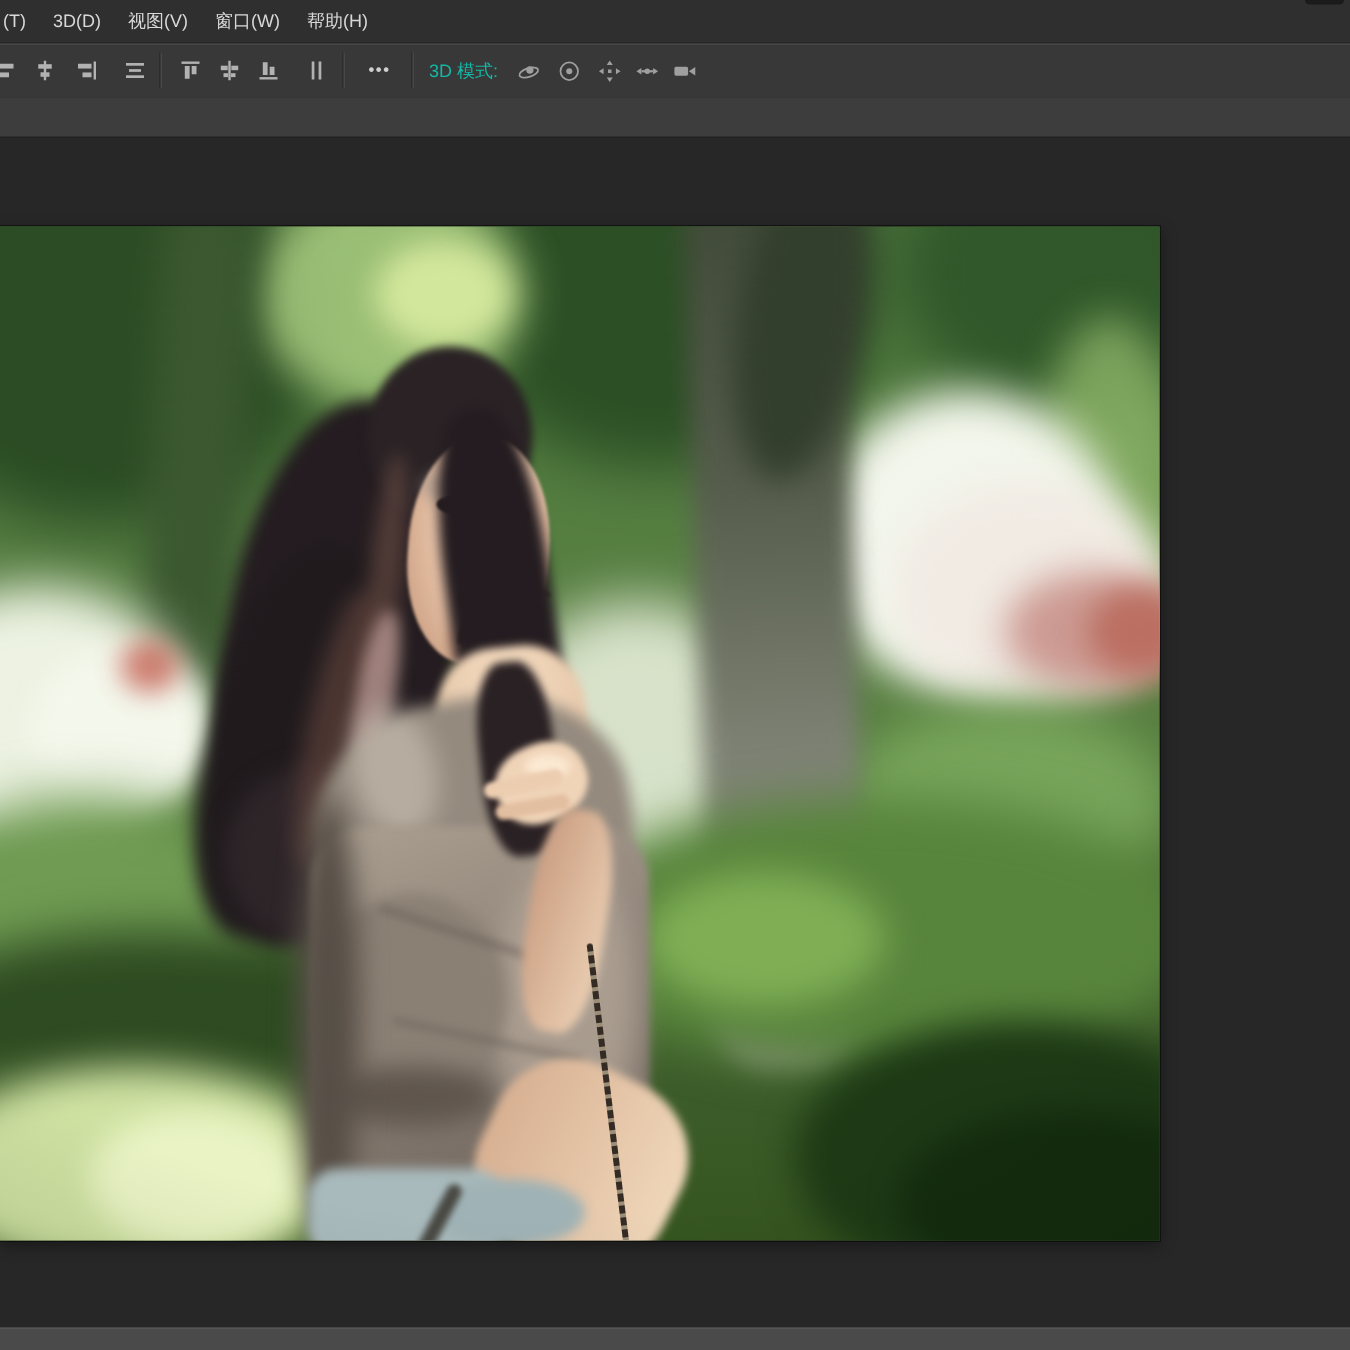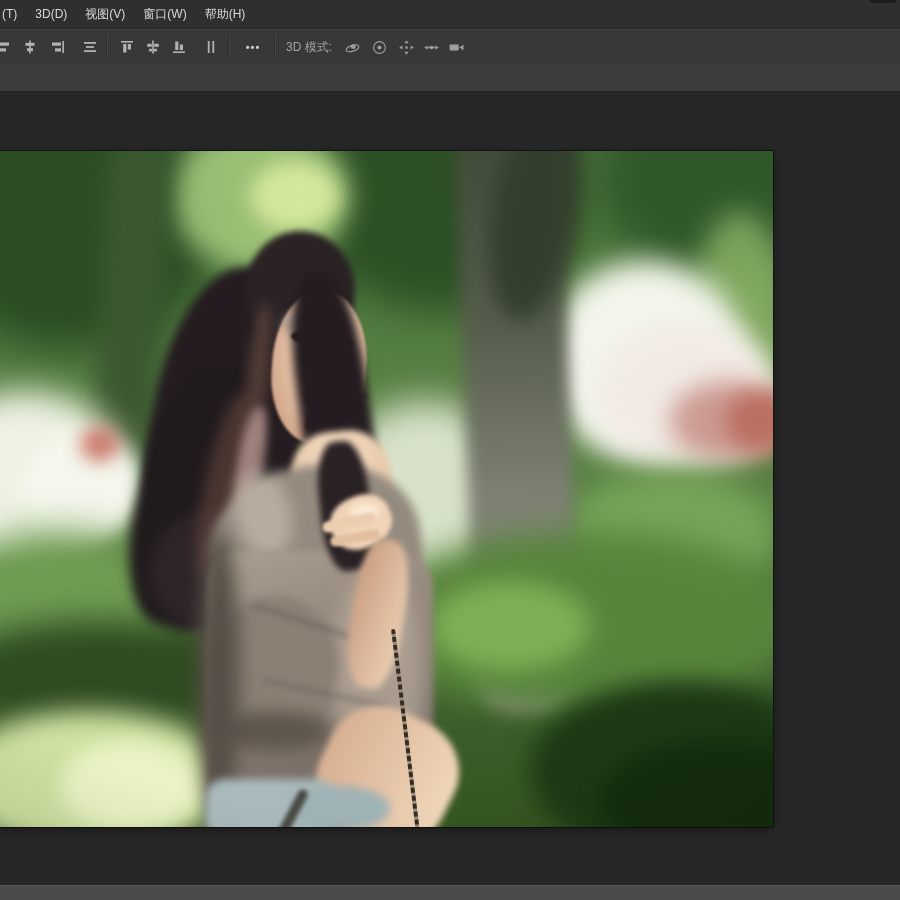--- a/index.html
+++ b/index.html
@@ -11,21 +11,21 @@
     border-bottom:1px solid #272727;display:flex;align-items:center;}
   .menu-item{font-size:12px;color:#d8d8d8;padding:0 9px;line-height:28px;white-space:nowrap;}
   .menu-item.first{padding-left:2px;}
 
   .optionsbar{position:absolute;left:0;top:29px;width:900px;height:35px;background:#383838;
     border-top:1px solid #464646;border-bottom:1px solid #2a2a2a;}
   .icon-btn{position:absolute;top:7px;width:20px;height:20px;display:flex;align-items:center;justify-content:center;}
   .icon-btn svg{display:block;}
   .sep{position:absolute;top:5px;width:1px;height:24px;background:#2c2c2c;border-right:1px solid #474747;}
   .more-dots{font-size:11px;font-weight:bold;color:#cfcfcf;letter-spacing:1px;line-height:20px;}
-  .mode-label{position:absolute;top:0;height:35px;line-height:35px;font-size:12px;color:#a3a3a3;white-space:nowrap;}
+  .mode-label{position:absolute;top:0;height:35px;line-height:35px;font-size:12px;color:#14b8a6;white-space:nowrap;}
 
   .tabstrip{position:absolute;left:0;top:65px;width:900px;height:26px;background:#3d3d3d;
     border-bottom:1px solid #222;}
 
   .canvas-area{position:absolute;left:0;top:92px;width:900px;height:793px;background:#272727;}
 
   .statusbar{position:absolute;left:0;top:885px;width:900px;height:15px;background:#4a4a4a;
     border-top:1px solid #555;}
 
   .win-sliver{position:absolute;right:4px;top:0;width:26px;height:3px;background:#1b1b1b;

